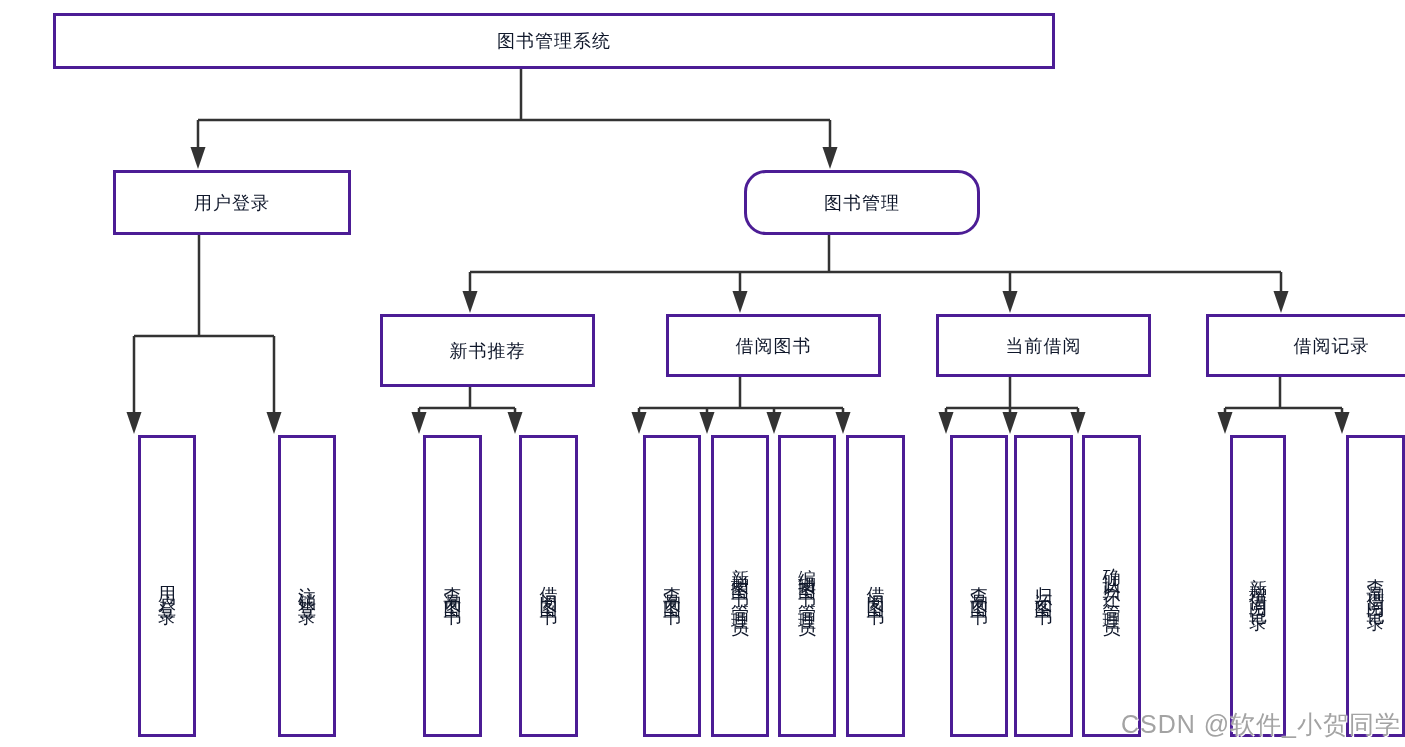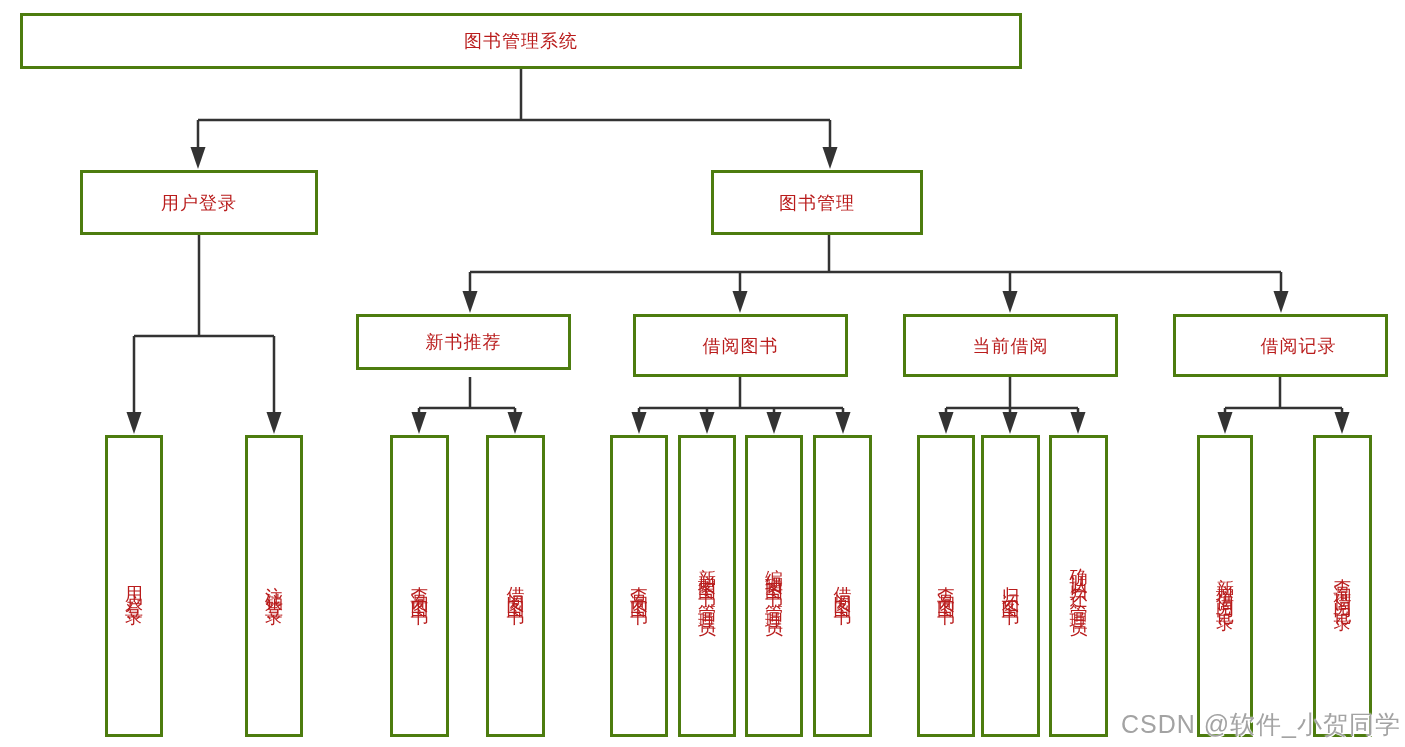--- a/index.html
+++ b/index.html
@@ -18,27 +18,28 @@
   #wires {
     position: absolute;
     left: 0; top: 0;
     width: 1405px;
     height: 747px;
     z-index: 1;
   }
   .node {
     position: absolute;
     background: #ffffff;
-    border: 3px solid #4d7c0f;
+    border: 3px solid #4c1d95;
     box-sizing: border-box;
     display: flex;
     align-items: center;
     justify-content: center;
-    color: #b91c1c;
+    color: #0f172a;
     z-index: 2;
+    margin-left: 33px;
   }
   .node.root { border-width: 3px; }
   .hlabel {
     font-size: 18px;
     letter-spacing: 1px;
     white-space: nowrap;
   }
   .vlabel {
     writing-mode: vertical-rl;
     text-orientation: mixed;
@@ -104,25 +105,25 @@
     </g>
   </svg>
 
   <div class="node root" style="left:20px; top:13px; width:1002px; height:56px;">
     <span class="hlabel">图书管理系统</span>
   </div>
 
   <div class="node" style="left:80px; top:170px; width:238px; height:65px;">
     <span class="hlabel">用户登录</span>
   </div>
-  <div class="node" style="left:711px; top:170px; width:212px; height:65px;">
+  <div class="node" style="left:711px; top:170px; width:236px; height:65px;border-radius:22px;">
     <span class="hlabel">图书管理</span>
   </div>
 
-  <div class="node" style="left:356px; top:314px; width:215px; height:56px;">
+  <div class="node" style="left:347px; top:314px; width:215px; height:73px;">
     <span class="hlabel">新书推荐</span>
   </div>
   <div class="node" style="left:633px; top:314px; width:215px; height:63px;">
     <span class="hlabel">借阅图书</span>
   </div>
   <div class="node" style="left:903px; top:314px; width:215px; height:63px;font-family:Liberation Serif, serif;">
     <span class="hlabel">当前借阅</span>
   </div>
   <div class="node" style="left:1173px; top:314px; width:215px; height:63px;padding-left:36px;">
     <span class="hlabel">借阅记录</span>

